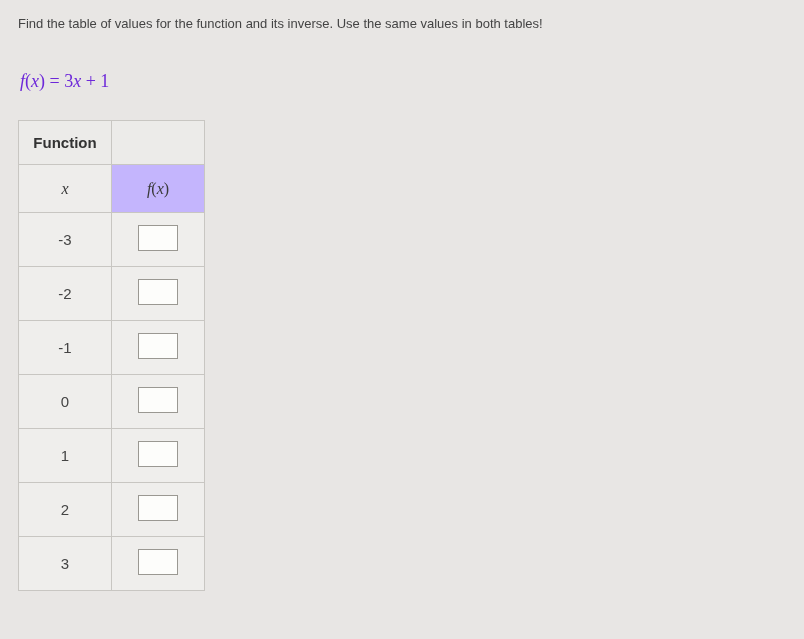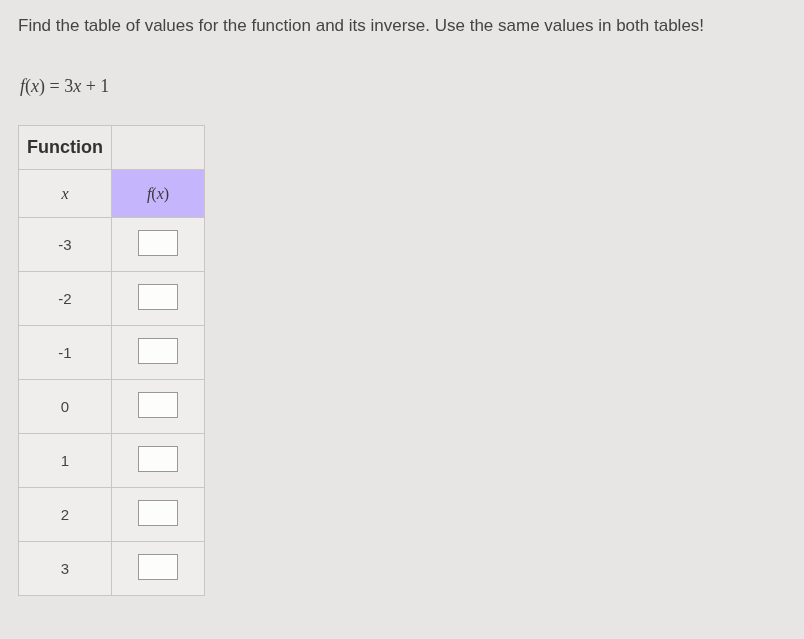--- a/index.html
+++ b/index.html
@@ -10,49 +10,49 @@
     body {
       width: 804px;
       height: 639px;
       background: #e8e6e4;
       font-family: Arial, Helvetica, sans-serif;
       padding: 16px 18px;
       color: #3a3a3a;
       position: relative;
     }
     .instruction {
-      font-size: 17px;
+      font-size: 13px;
       color: #444;
       margin-bottom: 40px;
     }
     .formula {
       font-size: 18px;
       font-family: 'Times New Roman', serif;
       font-style: italic;
-      color: #404040;
+      color: #6d28d9;
       margin-bottom: 28px;
       margin-left: 2px;
     }
     .formula .roman {
       font-style: normal;
     }
     .tbl {
       border-collapse: collapse;
       background: #f0efed;
     }
     .tbl th, .tbl td {
       border: 1px solid #c8c6c2;
       text-align: center;
       vertical-align: middle;
     }
     .tbl th.function-header {
       width: 93px;
       height: 44px;
       font-weight: bold;
-      font-size: 18px;
+      font-size: 15px;
       color: #333;
       background: #ecebe9;
       text-align: center;
       padding: 0 6px;
     }
     .tbl th.blank-header {
       width: 93px;
       height: 44px;
       background: #ecebe9;
     }

